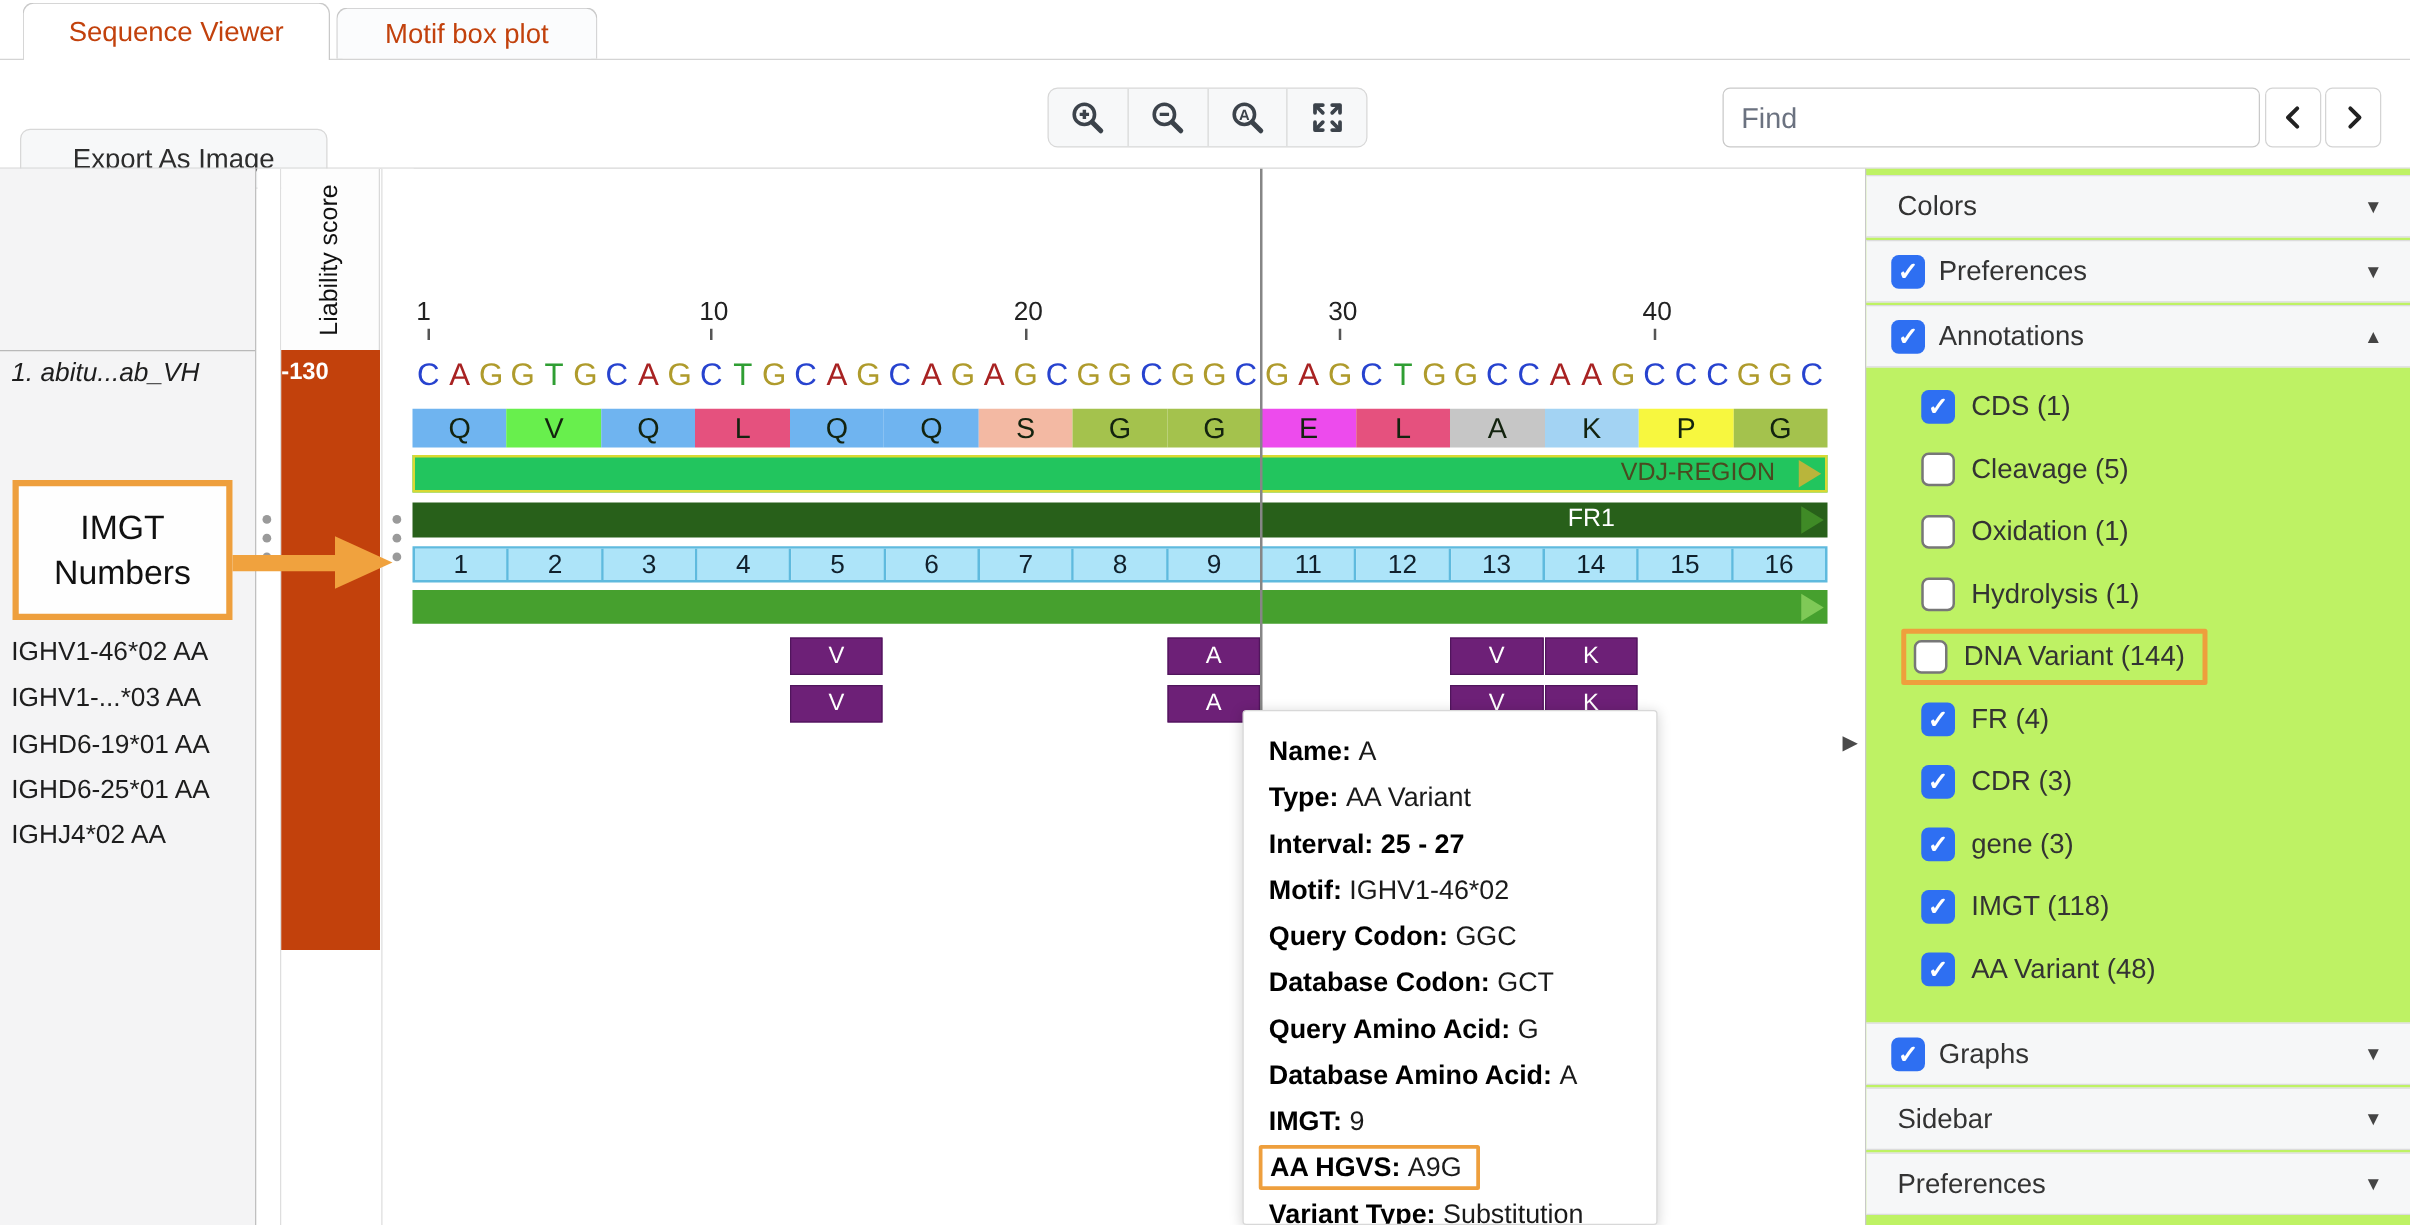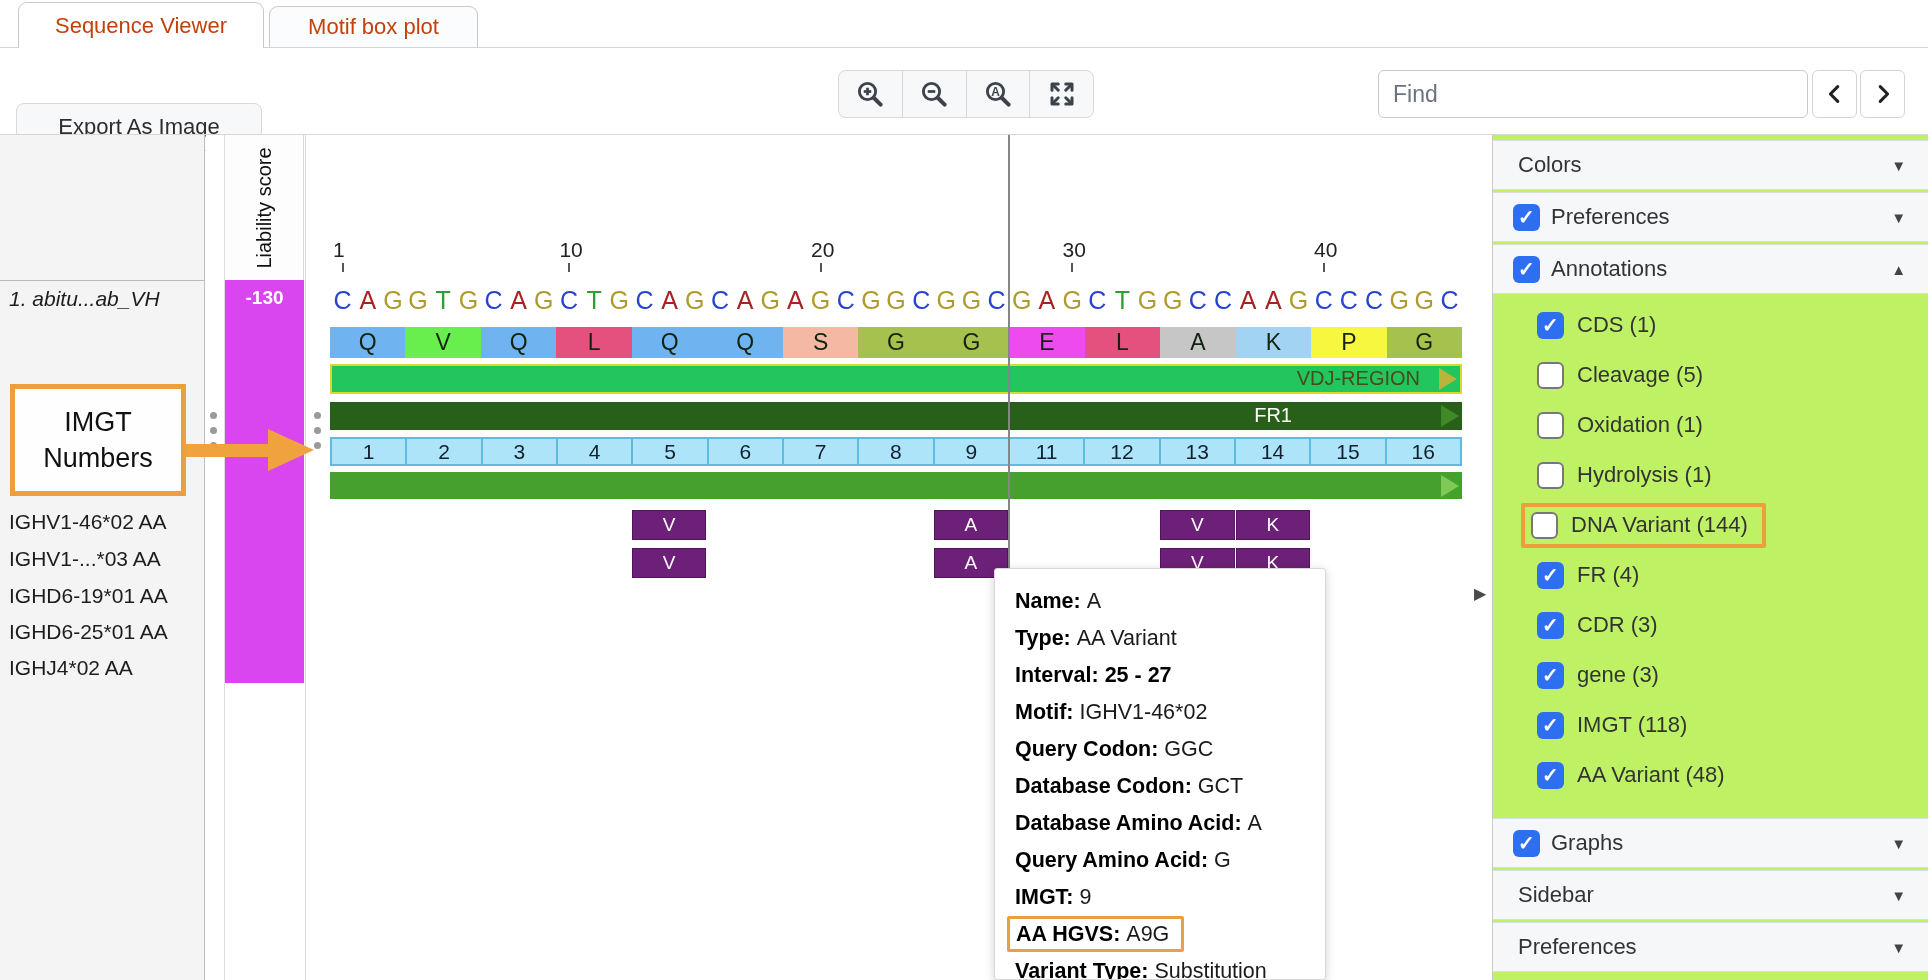--- a/index.html
+++ b/index.html
@@ -42,22 +42,22 @@
        font-size:27px;color:#111;line-height:36px;}
   .strip{position:absolute;top:135px;height:845px;background:#fff;}
   #strip1{left:206px;width:18px;border-right:1px solid #dedede;}
   #strip2{left:305px;width:25px;border-left:1px solid #dedede;}
   .dots{position:absolute;width:7px;}
   .dots div{width:7px;height:7px;border-radius:50%;background:#9a9a9a;margin-bottom:8px;}
   #liab-head{position:absolute;left:225px;top:135px;width:79px;height:145px;background:#fdfdfd;
        border-right:1px solid #d9d9d9;box-sizing:border-box;}
   #liab-head span{position:absolute;left:50%;top:50%;transform:translate(-50%,-50%) rotate(-90deg);
        white-space:nowrap;font-size:20px;color:#111;}
-  #liab-bar{position:absolute;left:225px;top:280px;width:79px;height:403px;background:#d946ef;
-       text-align:center;}
+  #liab-bar{position:absolute;left:225px;top:280px;width:79px;height:480px;background:#c2410c;
+       }
   #liab-bar span{color:#fff;font-size:19px;font-weight:bold;display:inline-block;margin-top:7px;}
   .arrow-bar{position:absolute;left:186px;top:444px;width:84px;height:13px;background:#f0a23e;}
   .arrow-head{position:absolute;left:268px;top:429px;width:0;height:0;
        border-top:21px solid transparent;border-bottom:21px solid transparent;border-left:46px solid #f0a23e;}
 
   
   #canvas{position:absolute;left:330px;top:135px;width:1132px;height:845px;}
   .ruler-label{position:absolute;top:103px;font-size:21px;color:#222;}
   .ruler-tick{position:absolute;top:128px;width:2px;height:9px;background:#555;}
   #dna-row{position:absolute;left:0;top:151px;width:100%;height:30px;display:flex;}
@@ -348,22 +348,22 @@
 
   <div id="cursor-line"></div>
 
   <div id="tooltip">
       <div class="tt-row"><span><b>Name: </b><span>A</span></span></div>
       <div class="tt-row"><span><b>Type: </b><span>AA Variant</span></span></div>
       <div class="tt-row"><span><b>Interval: </b><b>25 - 27</b></span></div>
       <div class="tt-row"><span><b>Motif: </b><span>IGHV1-46*02</span></span></div>
       <div class="tt-row"><span><b>Query Codon: </b><span>GGC</span></span></div>
       <div class="tt-row"><span><b>Database Codon: </b><span>GCT</span></span></div>
+      <div class="tt-row"><span><b>Query Amino Acid: </b><span>G</span></span></div>
       <div class="tt-row"><span><b>Database Amino Acid: </b><span>A</span></span></div>
-      <div class="tt-row"><span><b>Query Amino Acid: </b><span>G</span></span></div>
       <div class="tt-row"><span><b>IMGT: </b><span>9</span></span></div>
       <div class="tt-row"><span class="tt-hl"><b>AA HGVS: </b><span>A9G</span></span></div>
       <div class="tt-row"><span><b>Variant Type: </b><span>Substitution</span></span></div>
     </div>
 
   <div id="sidebar">
       <div class="srow" style="top: 5px;">
         <span style="margin-left: 25px;">Colors</span>
         <span class="chevron">▼</span>
       </div>

